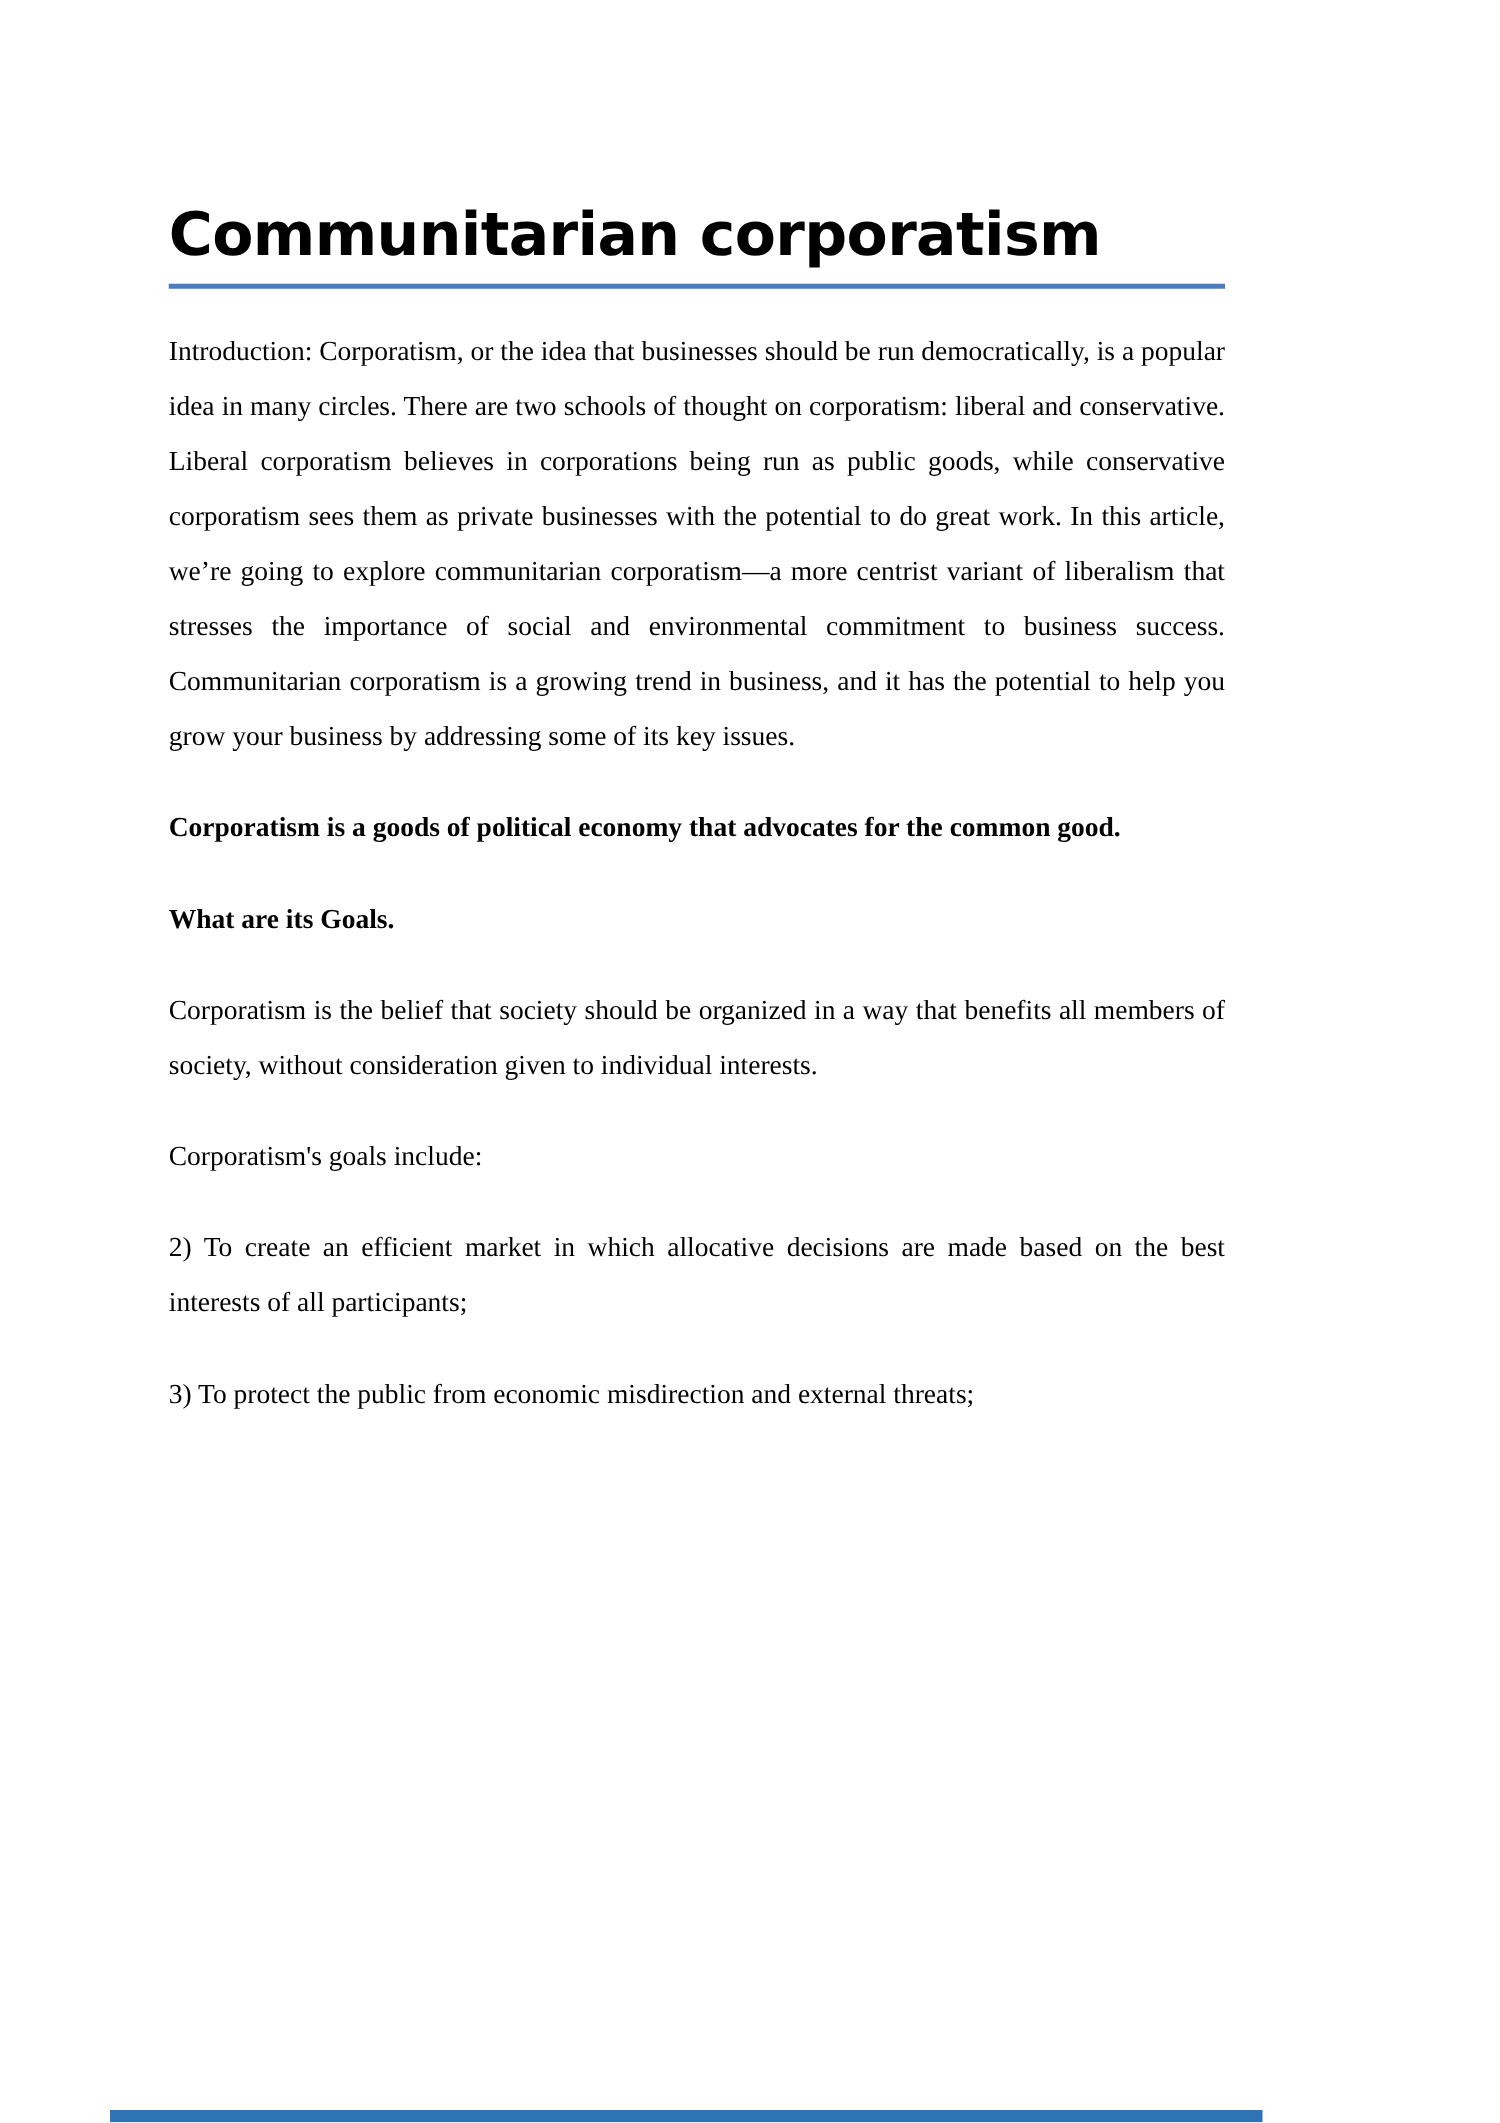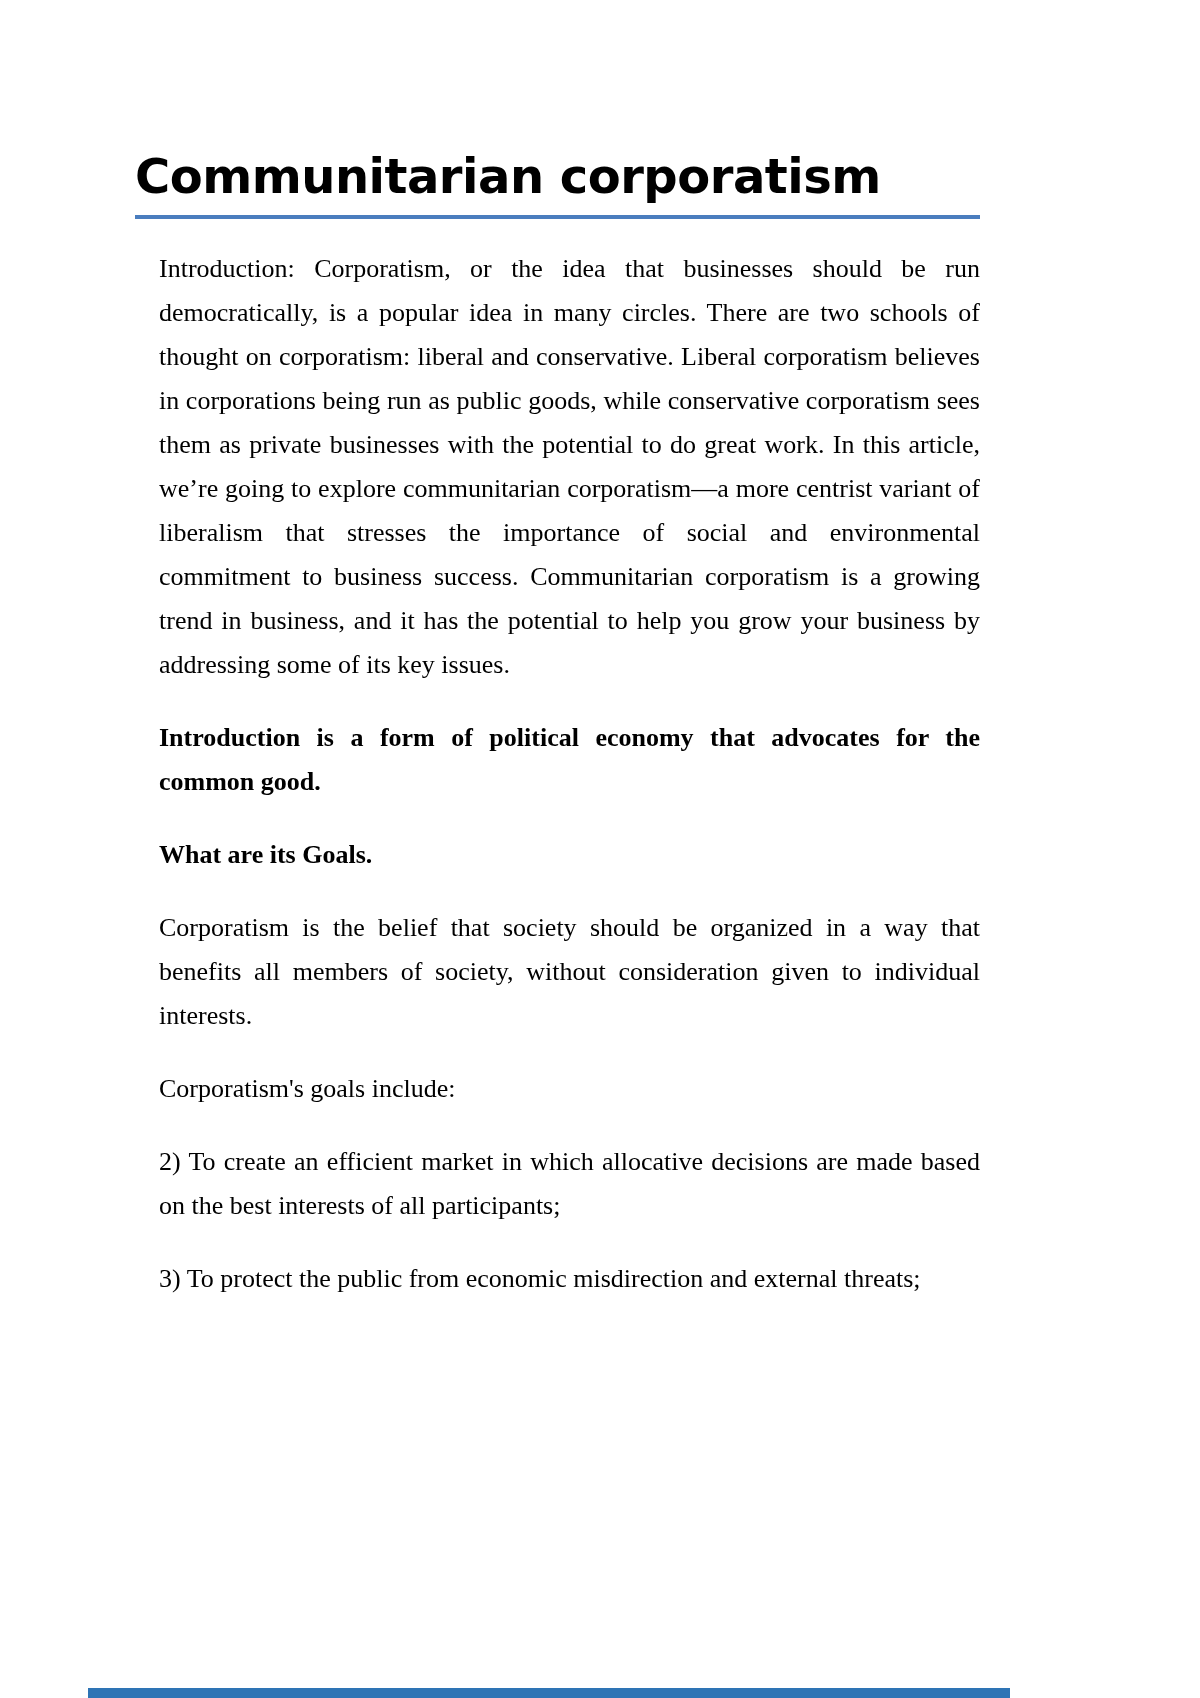--- a/index.html
+++ b/index.html
@@ -28,49 +28,49 @@
     font-family: "DejaVu Sans", sans-serif;
     font-weight: 800;
     font-size: 48px;
     line-height: 1.1;
     letter-spacing: -0.5px;
     color: #000000;
     padding-bottom: 12px;
     border-bottom: 4px solid var(--title-rule);
     margin-bottom: 28px;
     white-space: nowrap;
+    margin-top: 12px;
   }
   p.body {
-    font-size: 26px;
+    font-size: 22px;
     line-height: 44px;
     text-align: justify;
     margin-bottom: 29px;
     color: #000000;
-    margin-left: 24px;
   }
   p.body.bold {
     font-weight: bold;
   }
   .bottom-bar {
     position: absolute;
     left: 88px;
     bottom: 0;
     width: 922px;
     height: 10px;
     background: var(--page-bar);
   }
 </style>
 </head>
 <body>
 
 <div class="page">
   <div class="content">
     <h1 class="doc-title">Communitarian corporatism</h1>
     <p class="body">Introduction: Corporatism, or the idea that businesses should be run democratically, is a popular idea in many circles. There are two schools of thought on corporatism: liberal and conservative. Liberal corporatism believes in corporations being run as public goods, while conservative corporatism sees them as private businesses with the potential to do great work. In this article, we’re going to explore communitarian corporatism—a more centrist variant of liberalism that stresses the importance of social and environmental commitment to business success. Communitarian corporatism is a growing trend in business, and it has the potential to help you grow your business by addressing some of its key issues.</p>
-    <p class="body bold">Introduction is a form of political economy that advocates for the common good.</p>
+    <p class="body bold">Corporatism is a goods of political economy that advocates for the common good.</p>
     <p class="body bold">What are its Goals.</p>
     <p class="body">Corporatism is the belief that society should be organized in a way that benefits all members of society, without consideration given to individual interests.</p>
     <p class="body">Corporatism's goals include:</p>
     <p class="body">2) To create an efficient market in which allocative decisions are made based on the best interests of all participants;</p>
     <p class="body">3) To protect the public from economic misdirection and external threats;</p>
   </div>
   <div class="bottom-bar"></div>
 </div>
 
 </body></html>

